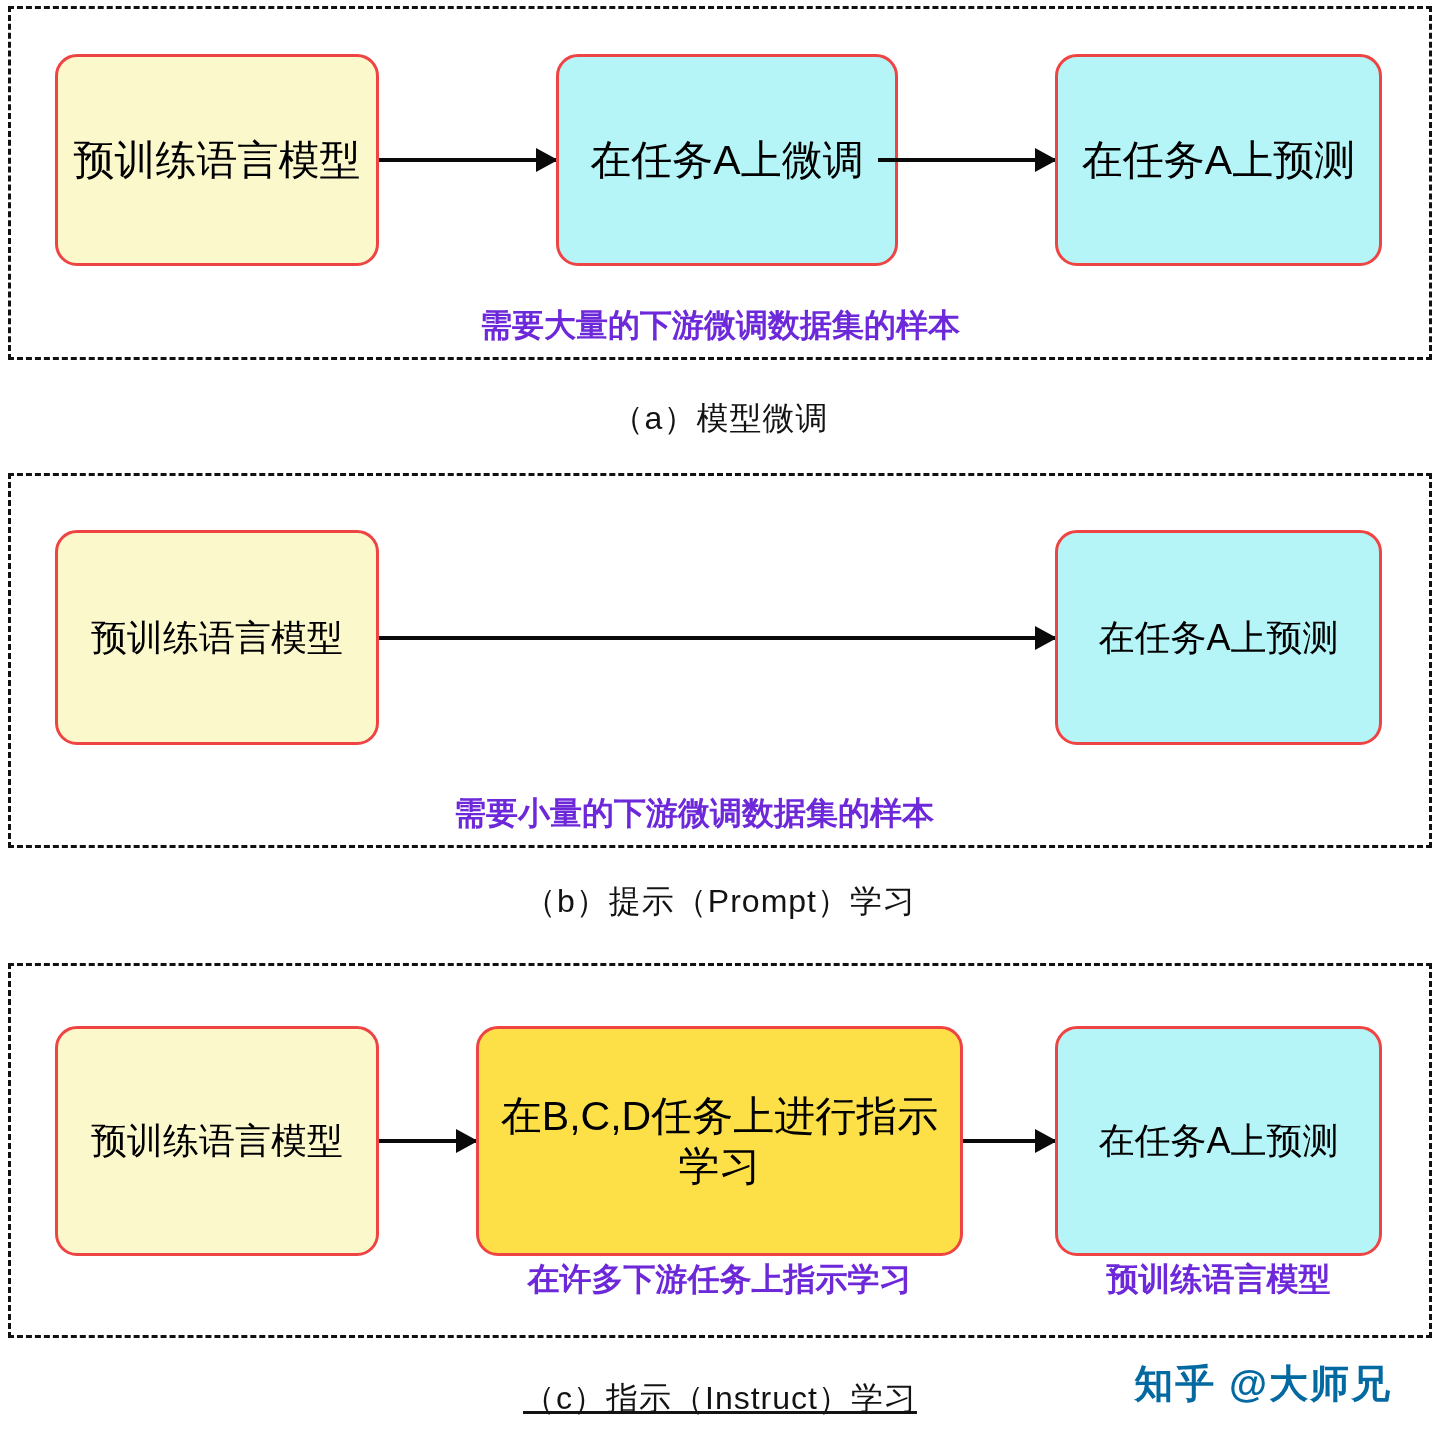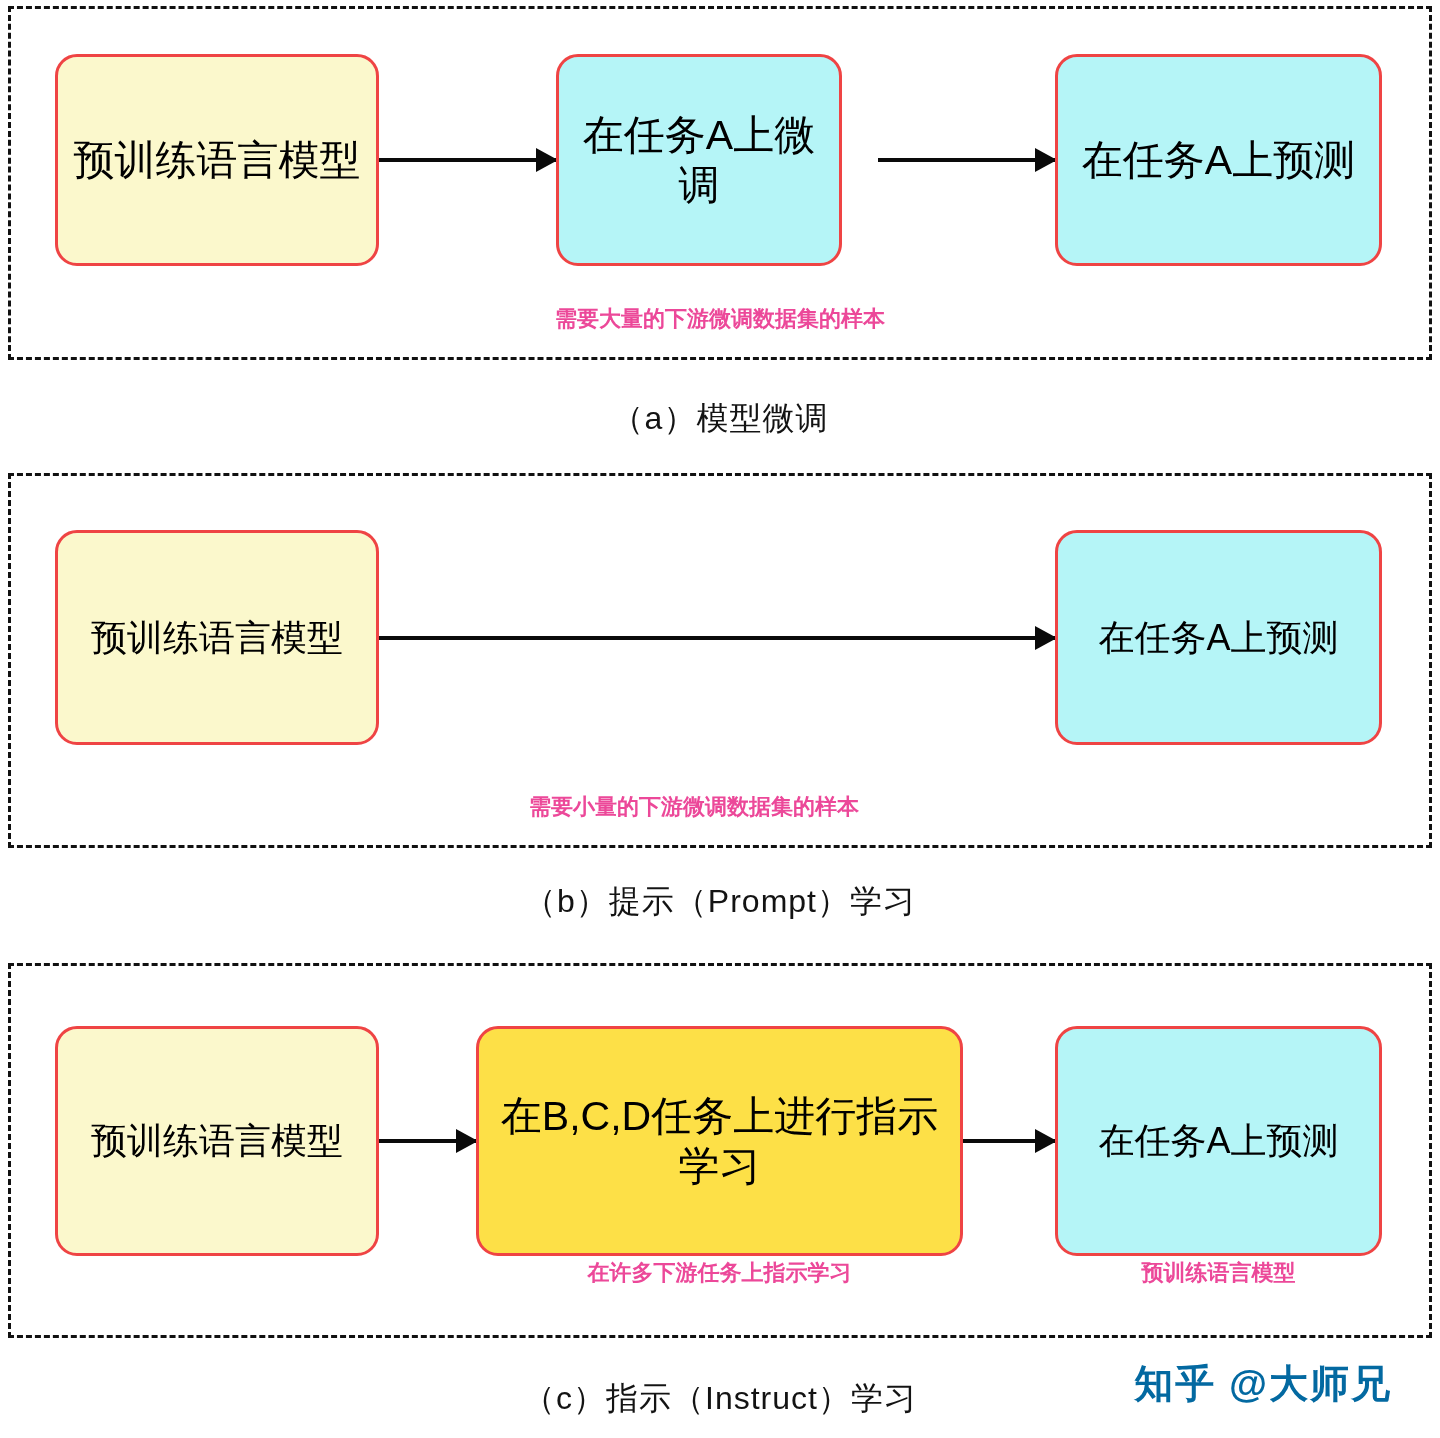--- a/index.html
+++ b/index.html
@@ -39,21 +39,21 @@
     color: #000000;
     line-height: 1.22;
     padding: 4px 10px;
   }
   .box-yellow { background: #fbf8cc; }
   .box-cyan   { background: #b5f5f7; }
   .box-green  { background: #fde047; }
 
   
   #box-a1 { left: 55px;   top: 54px;  width: 324px; height: 212px; font-size: 41px; }
-  #box-a2 { left: 556px;  top: 54px;  width: 286px; height: 212px; font-size: 41px; }
+  #box-a2 { left: 556px;  top: 54px;  width: 342px; height: 212px; font-size: 41px; }
   #box-a3 { left: 1055px; top: 54px;  width: 327px; height: 212px; font-size: 41px; }
 
   
   #box-b1 { left: 55px;   top: 530px; width: 324px; height: 215px; font-size: 36px; }
   #box-b2 { left: 1055px; top: 530px; width: 327px; height: 215px; font-size: 36px; }
 
   
   #box-c1 { left: 55px;   top: 1026px; width: 324px; height: 230px; font-size: 36px; }
   #box-c2 { left: 476px;  top: 1026px; width: 487px; height: 230px; font-size: 41px;
             align-items: center; padding: 4px 16px; }
@@ -78,44 +78,44 @@
   }
   #arrow-a1 { left: 379px;  top: 158px;  width: 177px; }
   #arrow-a2 { left: 878px;  top: 158px;  width: 177px; }
   #arrow-b1 { left: 379px;  top: 636px;  width: 676px; }
   #arrow-c1 { left: 379px;  top: 1139px; width: 97px;  }
   #arrow-c2 { left: 963px;  top: 1139px; width: 92px;  }
 
   
   .note {
     position: absolute;
-    font-size: 22px;
+    font-size: 32px;
     font-weight: 700;
-    color: #ec4899;
+    color: #6d28d9;
     text-align: center;
     white-space: nowrap;
   }
   #note-a { left: 0;    top: 304px;  width: 1440px; }
   #note-b { left: 0;    top: 792px;  width: 1388px; }
   #note-c1 { left: 476px; top: 1258px; width: 487px; }
   #note-c2 { left: 1055px; top: 1258px; width: 327px; }
 
   
   .caption {
     position: absolute;
     width: 1440px;
     text-align: center;
     font-size: 32px;
     color: #131313;
     letter-spacing: 1px;
     white-space: nowrap;
   }
   #cap-a { top: 397px;  }
   #cap-b { top: 880px;  }
-  #cap-c { top: 1377px; }
+  #cap-c { top: 1377px; text-decoration: underline; }
 
   
   #watermark {
     position: absolute;
     right: 48px;
     top: 1357px;
     font-size: 39px;
     font-weight: 700;
     color: #0369a1;
     white-space: nowrap;

